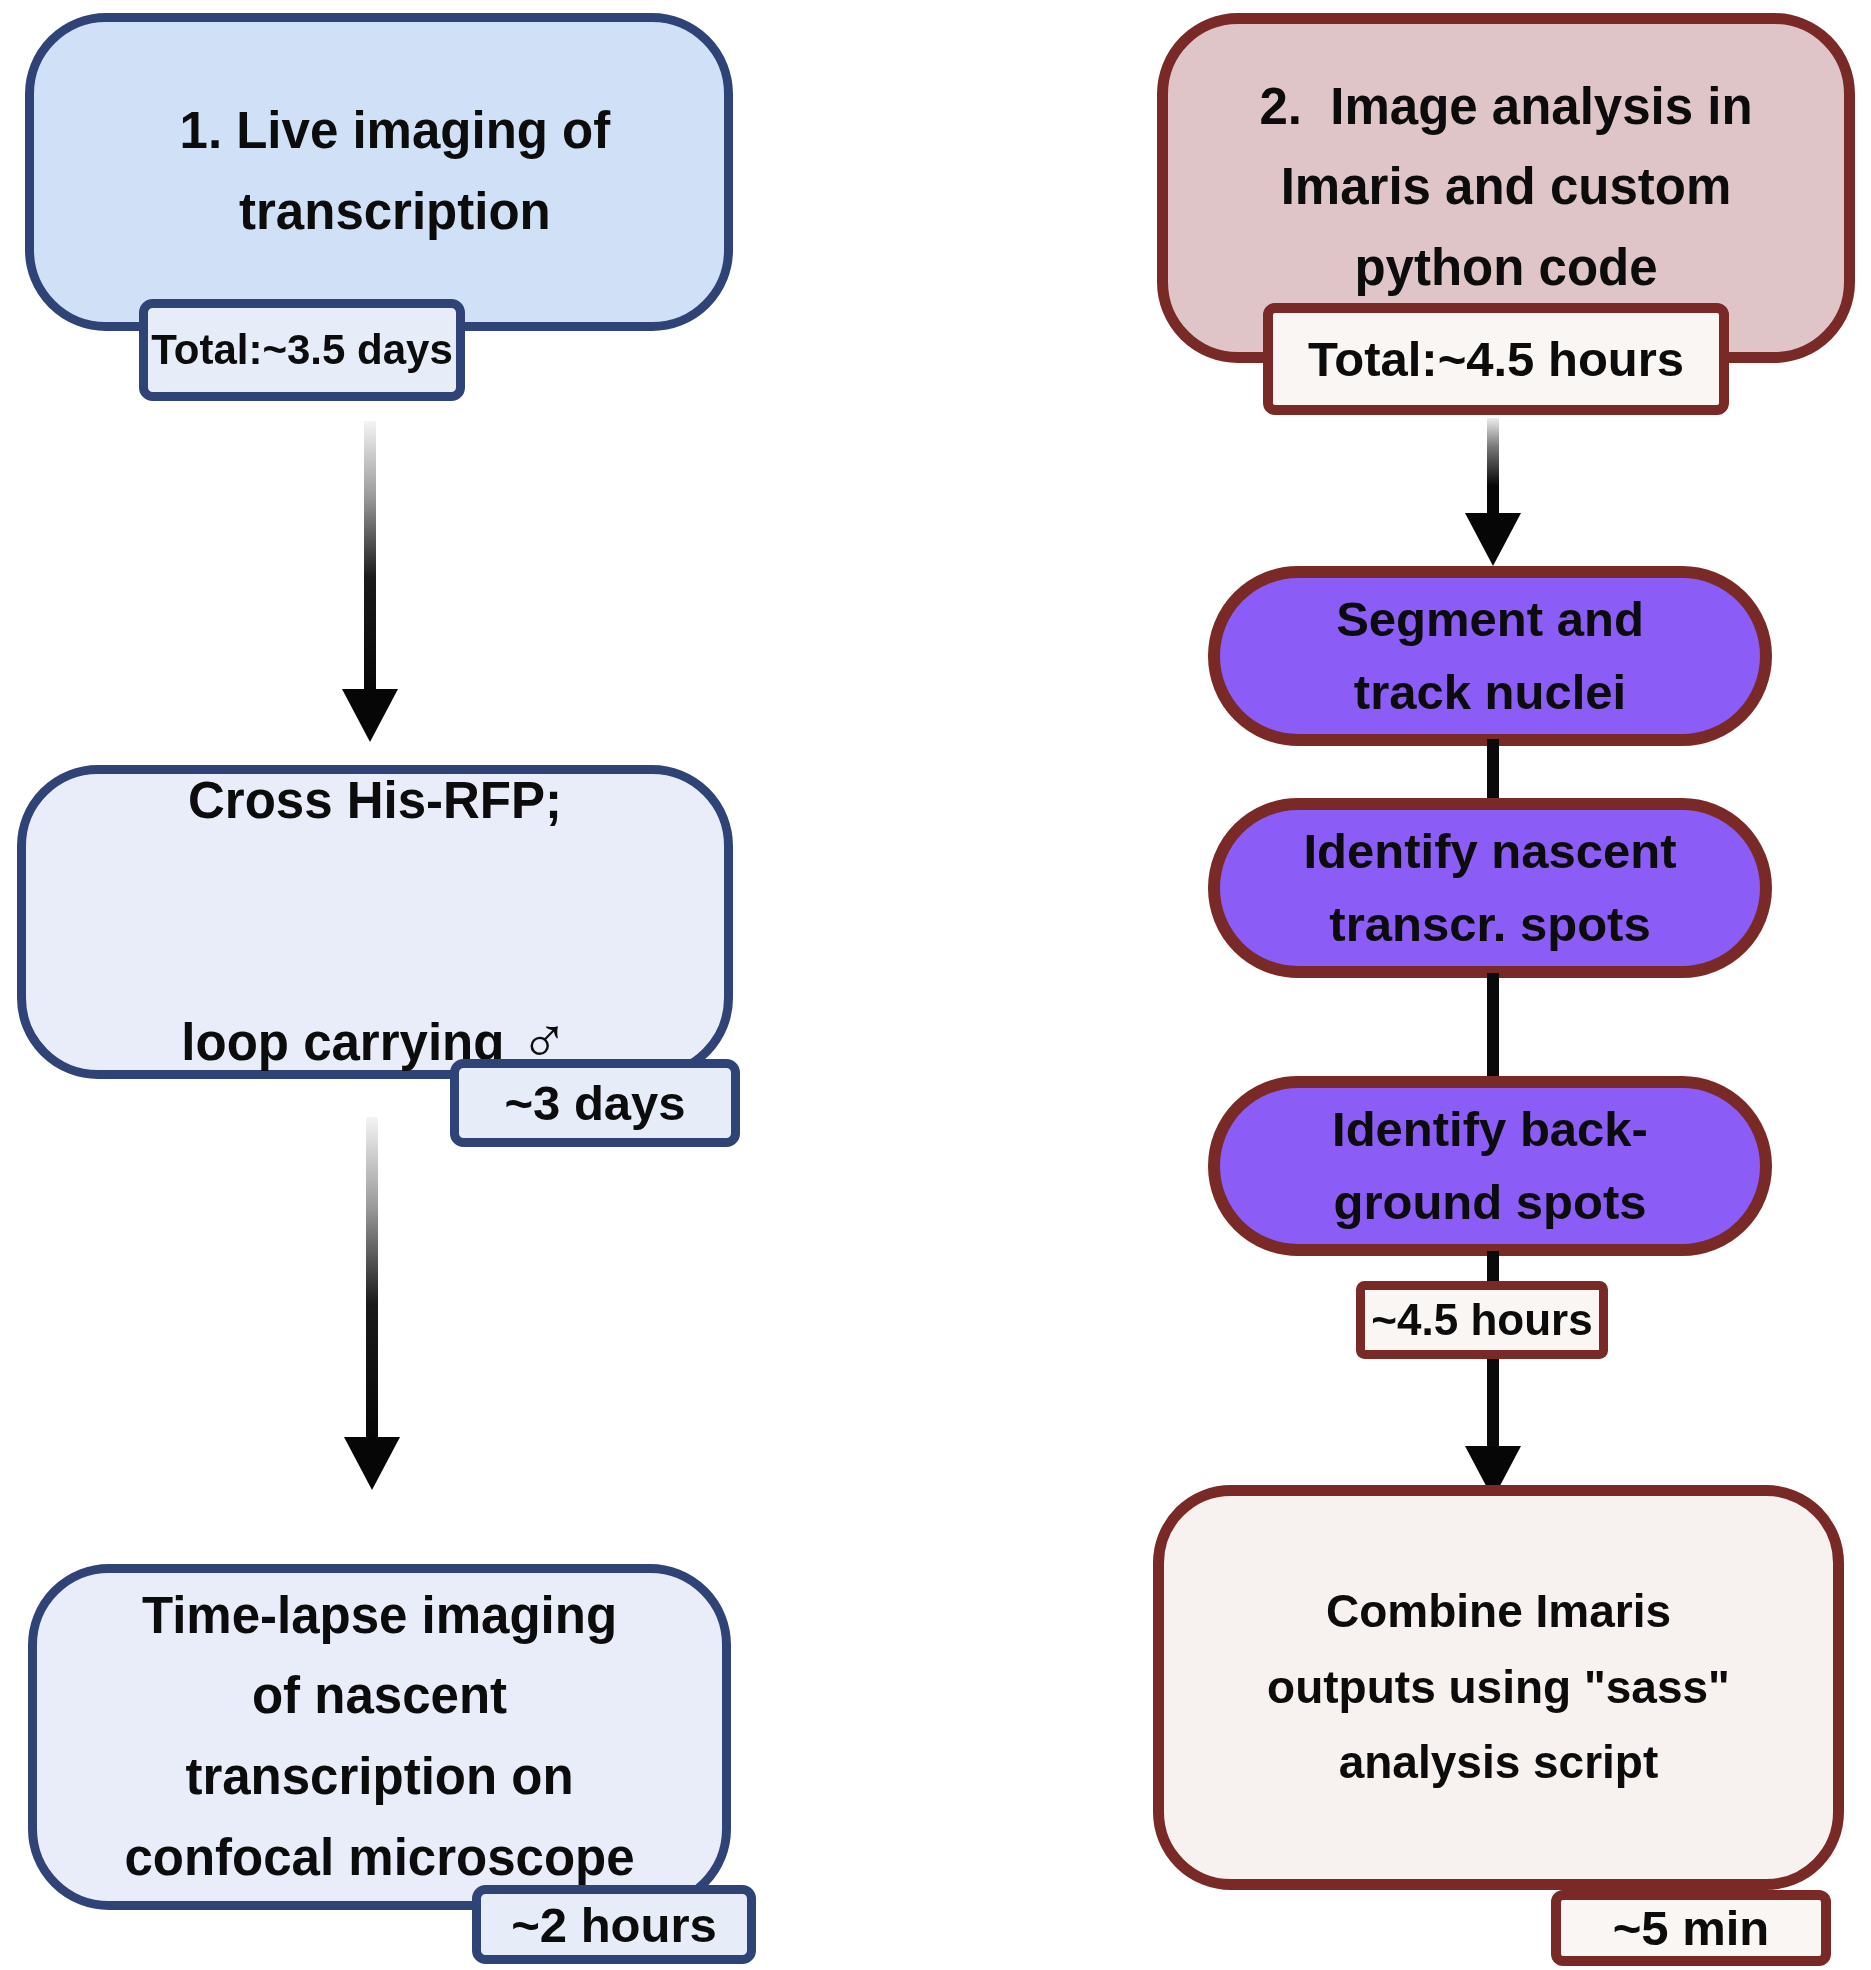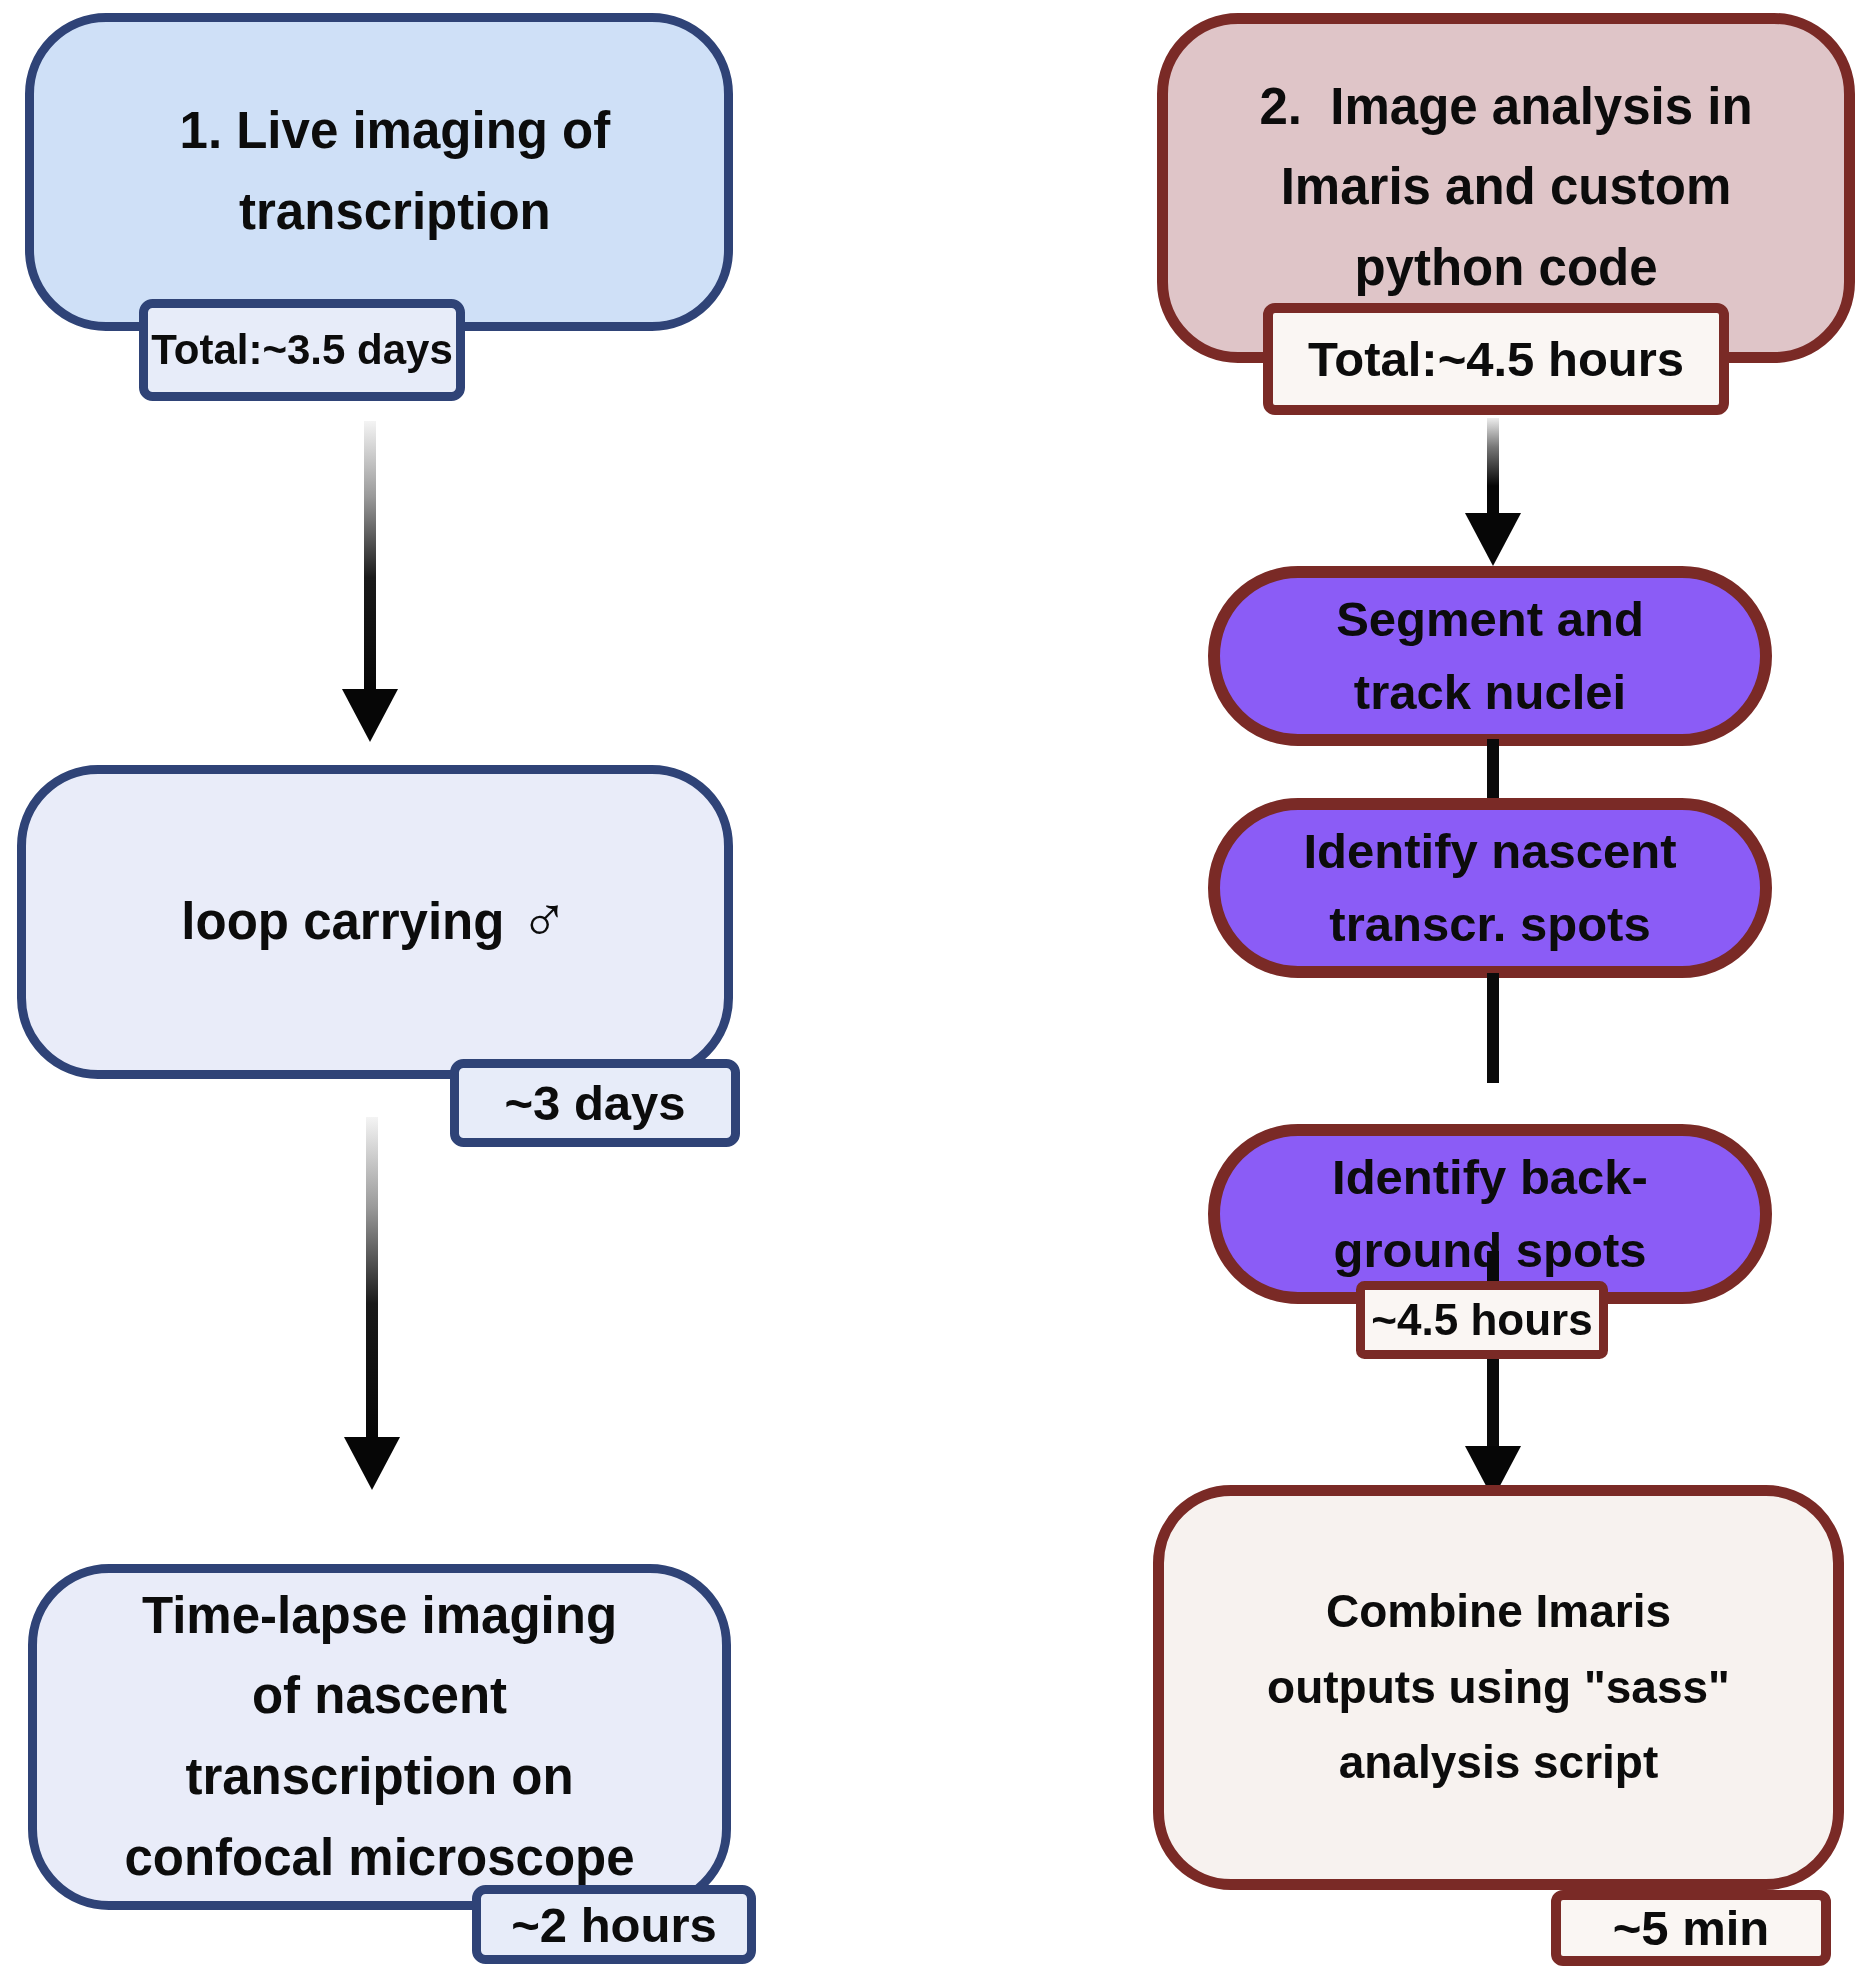--- a/index.html
+++ b/index.html
@@ -30,21 +30,21 @@
   .badge-maroon{background:#faf6f3;border:10.2px solid #7a2a26;border-radius:12px;}
   .badgeR1{left:1263px;top:303px;width:466px;height:112px;font-size:49px;}
   .pill{
     position:absolute;box-sizing:border-box;left:1208px;width:564px;height:180px;
     background:#8b5cf6;border:12px solid #7a2a26;border-radius:90px;
     display:flex;align-items:center;justify-content:center;text-align:center;
     white-space:pre-wrap;font-size:49px;line-height:1.5;
   }
   .pill1{top:566px;}
   .pill2{top:798px;}
-  .pill3{top:1076px;margin-top:48px;}
+  .pill3{top:1076px;}
   .badgeR2{left:1356px;top:1281px;width:252px;height:78px;font-size:44px;border-width:9.3px;border-radius:8.5px;}
   .boxR4{left:1153px;top:1485px;width:691px;height:405px;background:#f7f2ef;border-radius:78px;font-size:46px;line-height:1.65;}
   .badgeR3{left:1551px;top:1890px;width:280px;height:76px;font-size:49px;}
   
   .stem{position:absolute;width:12px;}
   .stem-grad{background:linear-gradient(to bottom,#f4f4f4 0%,#9a9a9a 28%,#1a1a1a 58%,#060606 100%);}
   .stem-solid{background:#0a0a0a;}
   .ah{position:absolute;width:0;height:0;border-left:28px solid transparent;border-right:28px solid transparent;border-top:53px solid #060606;}
   .arrow1-stem{left:364px;top:421px;height:270px;}
   .arrow1-head{left:342px;top:689px;}
@@ -65,20 +65,21 @@
 
   <div class="box blue-border box1">1. Live imaging of
 transcription</div>
   <div class="badge badge-blue badge1">Total:~3.5 days</div>
 
   <div class="stem stem-grad arrow1-stem"></div>
   <div class="ah arrow1-head"></div>
 
   <div class="box blue-border box2">
     <div>
+      <div>Cross His-RFP;</div>
       <div><span>loop carrying</span><span class="gender m">♂</span></div>
     </div>
   </div>
   <div class="badge badge-blue badge2">~3 days</div>
 
   <div class="stem stem-grad arrow2-stem"></div>
   <div class="ah arrow2-head"></div>
 
   <div class="box blue-border box3">Time-lapse imaging
 of nascent

